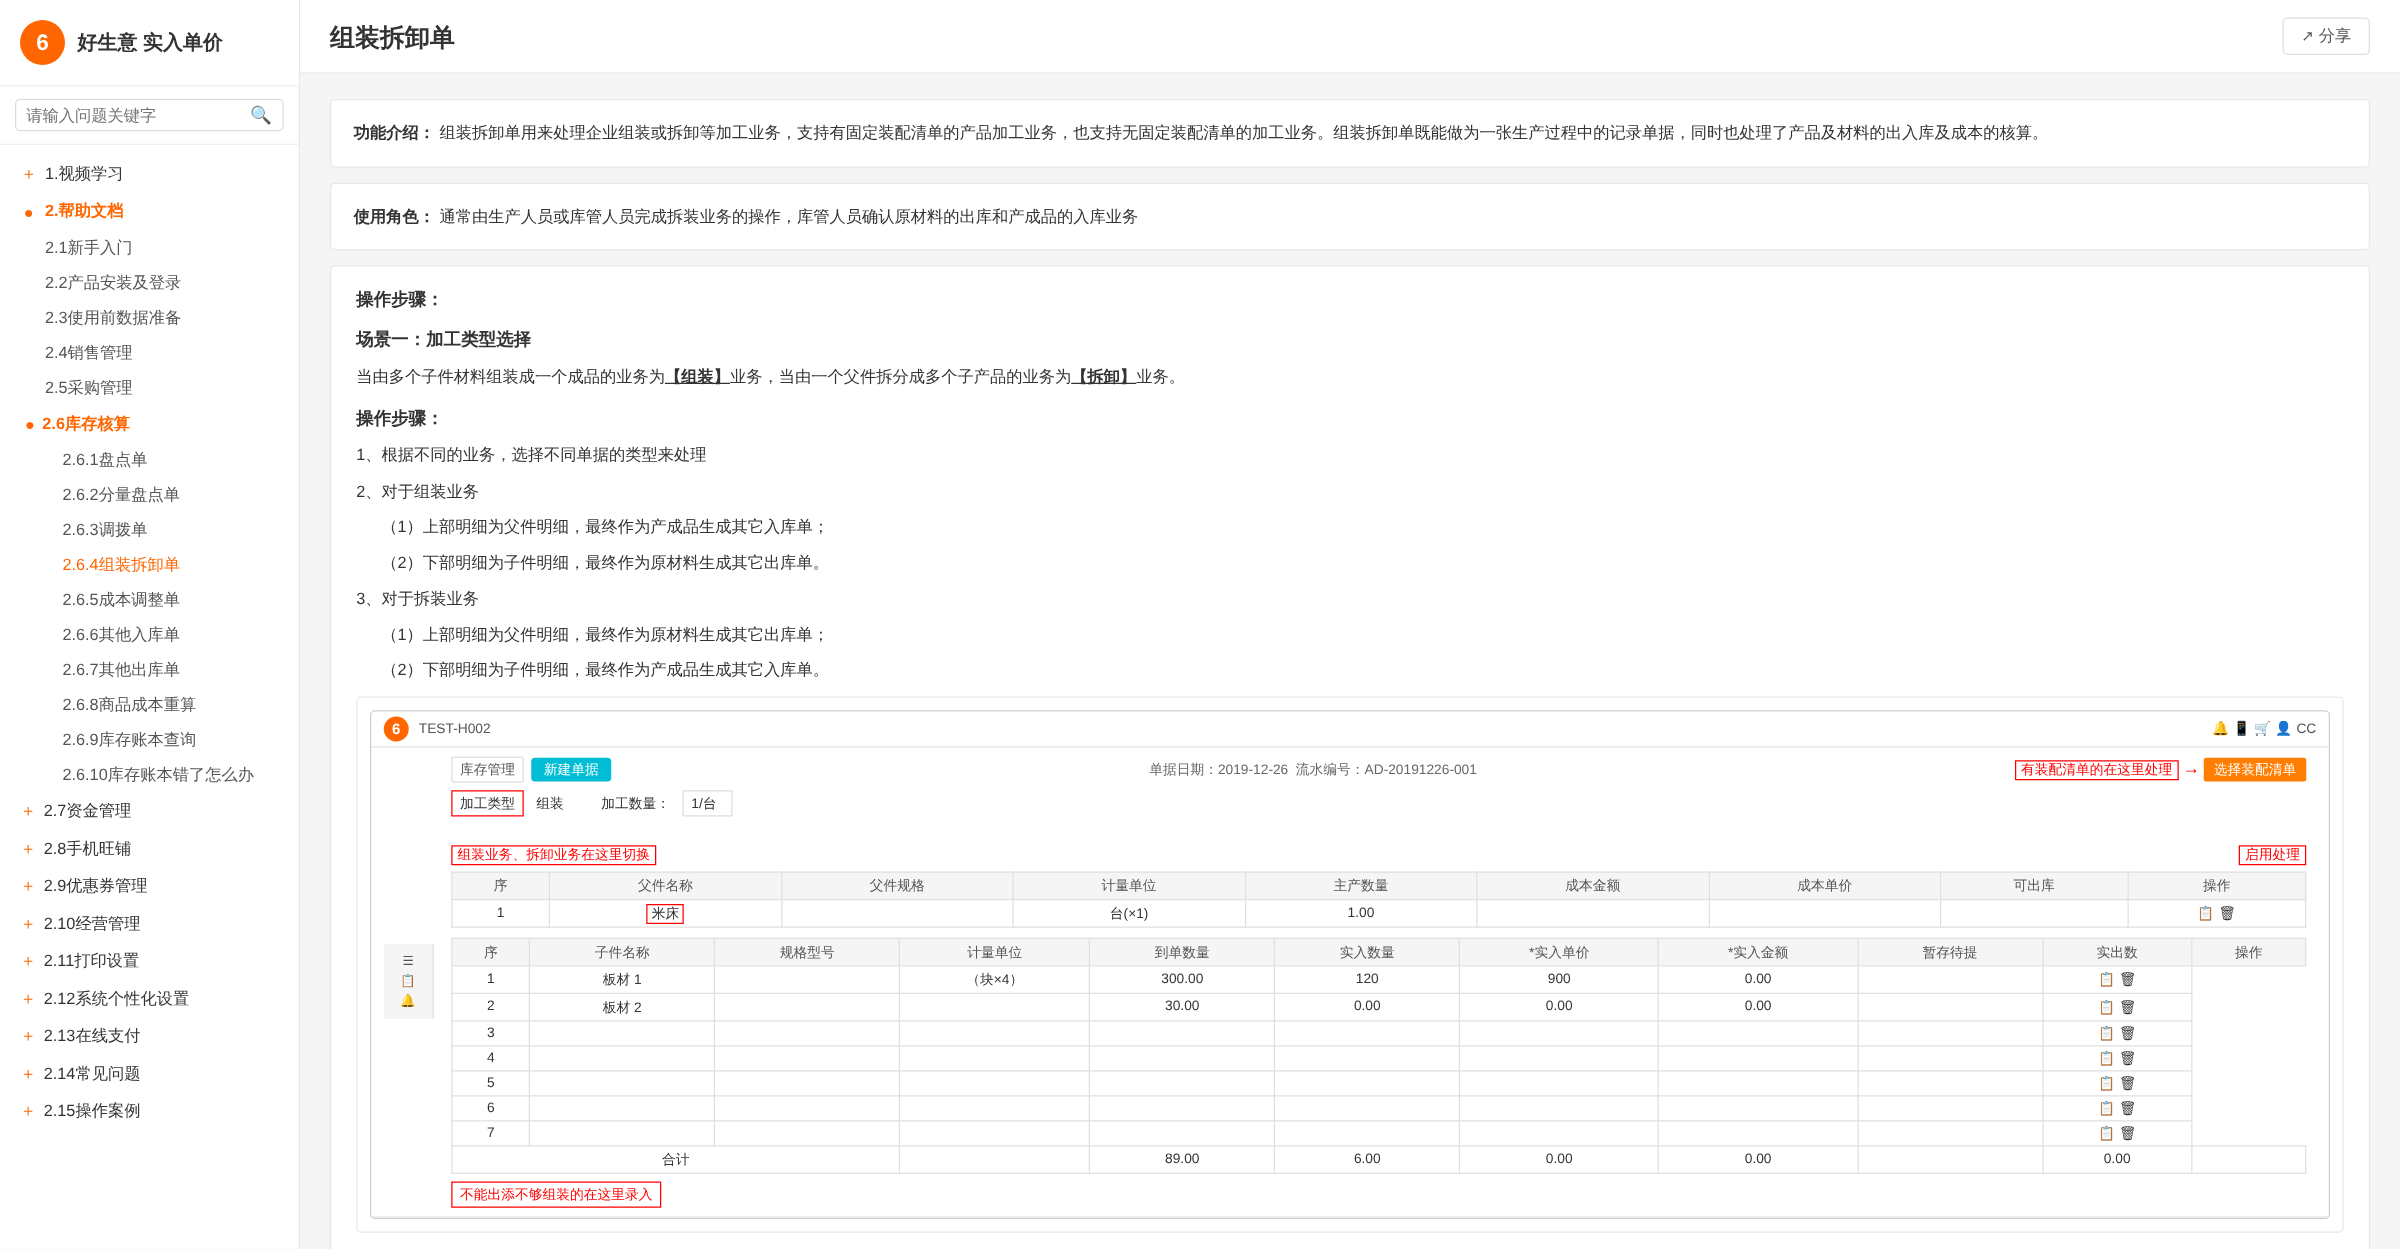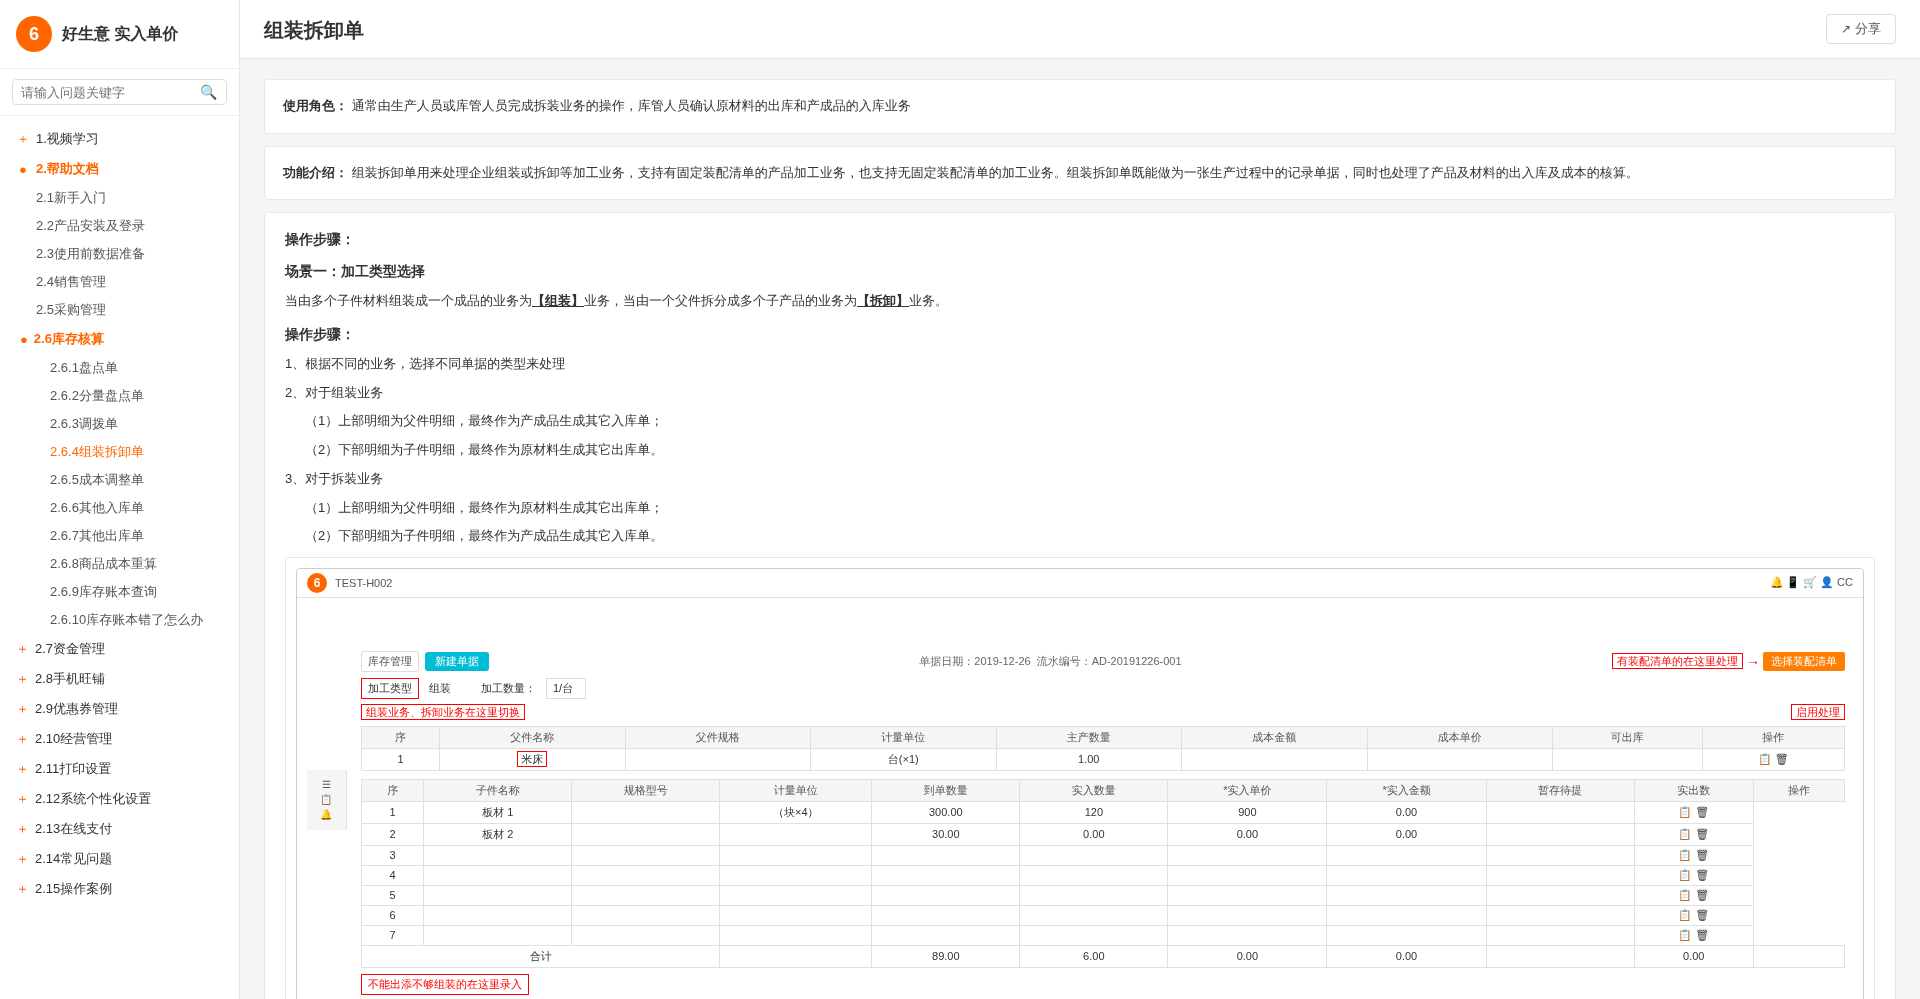--- a/index.html
+++ b/index.html
@@ -344,29 +344,29 @@
     <button class="share-btn">
       <span style="font-size:12px;">↗</span>
       <span>分享</span>
     </button>
   </div>
 
   <div class="content-area">
 
     <div class="info-block">
       <span class="content-text">
+        <strong>功能介绍：</strong>
+        <span>组装拆卸单用来处理企业组装或拆卸等加工业务，支持有固定装配清单的产品加工业务，也支持无固定装配清单的加工业务。组装拆卸单既能做为一张生产过程中的记录单据，同时也处理了产品及材料的出入库及成本的核算。</span>
+      </span>
+    </div>
+
+    <div class="info-block">
+      <span class="content-text">
         <strong>使用角色：</strong>
         <span>通常由生产人员或库管人员完成拆装业务的操作，库管人员确认原材料的出库和产成品的入库业务</span>
-      </span>
-    </div>
-
-    <div class="info-block">
-      <span class="content-text">
-        <strong>功能介绍：</strong>
-        <span>组装拆卸单用来处理企业组装或拆卸等加工业务，支持有固定装配清单的产品加工业务，也支持无固定装配清单的加工业务。组装拆卸单既能做为一张生产过程中的记录单据，同时也处理了产品及材料的出入库及成本的核算。</span>
       </span>
     </div>
 
 
     <div class="steps-block">
       <div class="section-title">操作步骤：</div>
 
       <div class="scene-title">
         <span>场景一：加工类型选择</span>
       </div>
@@ -402,37 +402,37 @@
           </div>
 
           <div class="mock-top-nav">
             <div style="width:40px;height:60px;background:#f5f5f5;border-right:1px solid #e0e0e0;display:flex;flex-direction:column;align-items:center;justify-content:center;gap:4px;font-size:10px;color:#555;">
               <span>☰</span>
               <span>📋</span>
               <span>🔔</span>
             </div>
             <div style="flex:1;padding:4px 8px;">
               
-              <div style="display:flex;gap:6px;margin-bottom:6px;align-items:center;margin-top:46px;">
+              <div style="display:flex;gap:6px;margin-bottom:6px;align-items:center;">
                 <span style="border:1px solid #ddd;padding:2px 6px;border-radius:2px;font-size:11px;color:#555;background:#fff;">库存管理</span>
                 <span class="mock-tab-active">新建单据</span>
                 <span style="flex:1;"></span>
                 <span style="font-size:11px;color:#666;">单据日期：2019-12-26</span>
                 <span style="font-size:11px;color:#666;">流水编号：AD-20191226-001</span>
                 <span style="flex:1;"></span>
 
                 <div style="position:relative;display:inline-block;">
                   <span style="color:red;font-size:11px;border:1px solid red;padding:1px 4px;">有装配清单的在这里处理</span>
                   <span style="color:red;font-size:14px;"> →</span>
                   <button style="background:#ff7d00;color:#fff;border:none;border-radius:2px;padding:2px 8px;font-size:11px;">选择装配清单</button>
                 </div>
               </div>
 
               
-              <div style="display:flex;gap:10px;align-items:center;margin-bottom:6px;font-size:11px;">
+              <div style="display:flex;gap:10px;align-items:center;margin-bottom:23px;font-size:11px;">
                 <span style="border:1px solid red;padding:2px 6px;">加工类型</span>
                 <span>组装</span>
                 <span style="margin-left:20px;">加工数量：</span>
                 <span style="border:1px solid #ddd;padding:2px 6px;min-width:40px;">1/台</span>
               </div>
 
               
               <div style="display:flex;gap:20px;align-items:center;margin-bottom:6px;">
                 <div>
                   <span style="color:red;font-size:11px;border:1px solid red;padding:1px 4px;">组装业务、拆卸业务在这里切换</span>

